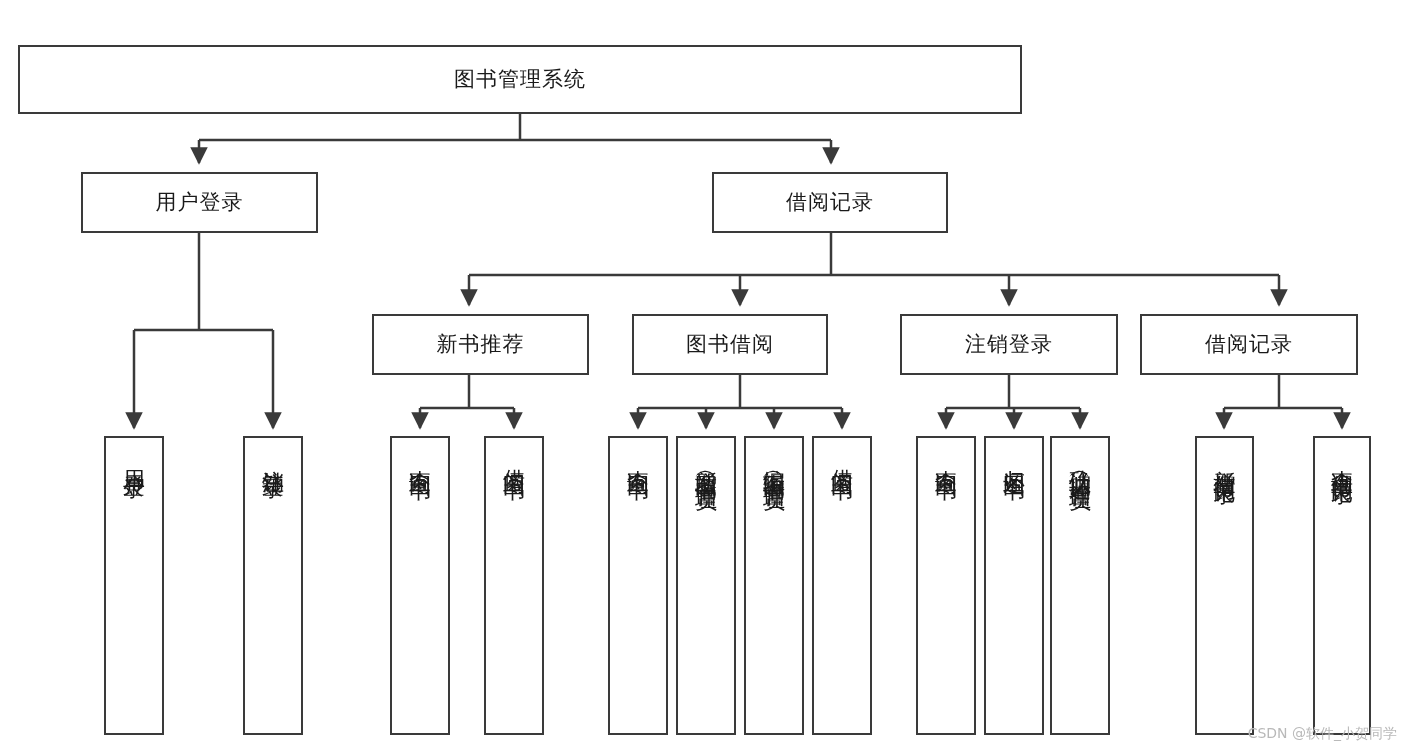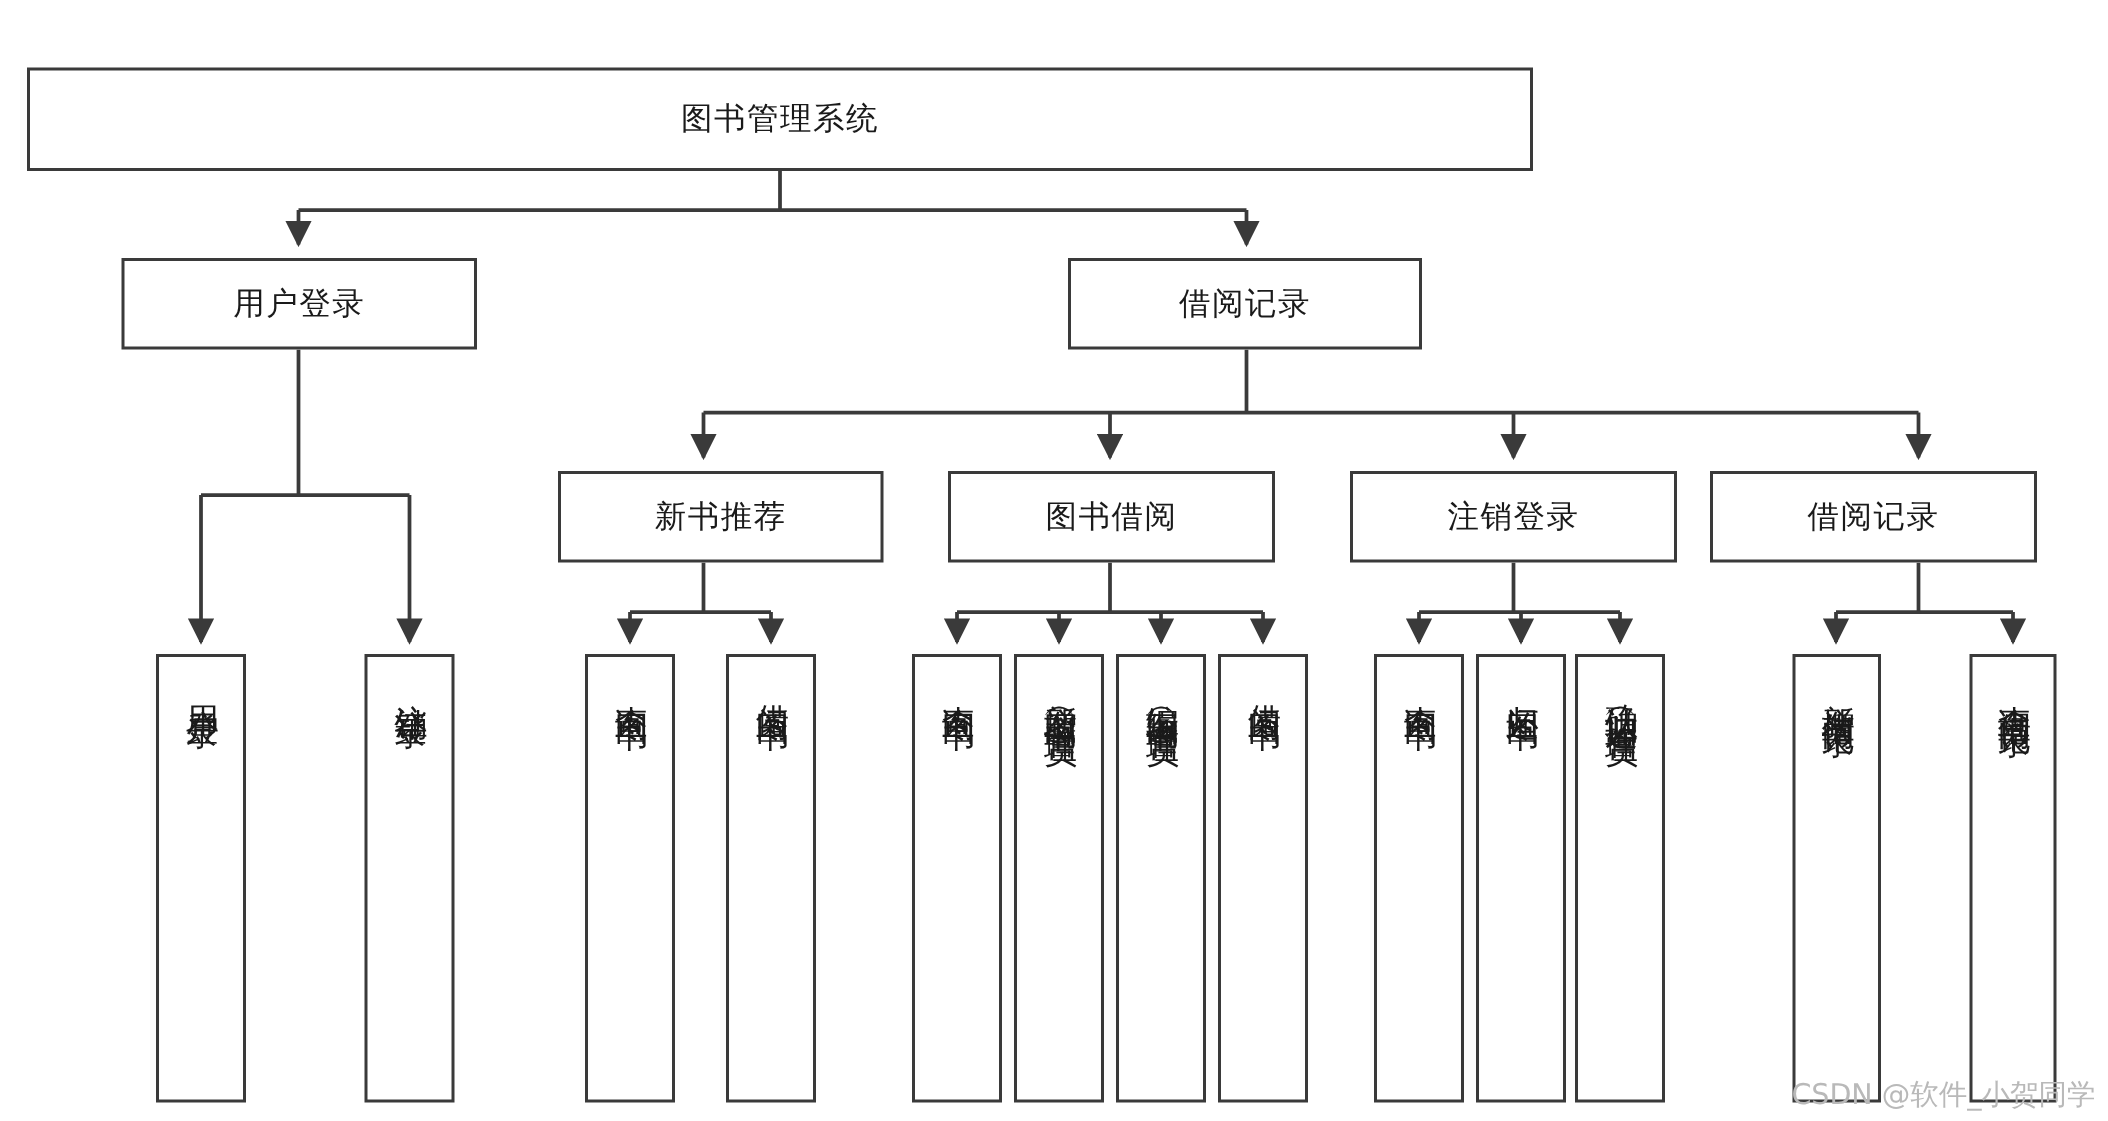--- a/index.html
+++ b/index.html
@@ -54,21 +54,21 @@
     writing-mode: vertical-rl;
     text-orientation: upright;
     font-size: 22px;
     letter-spacing: 3px;
     white-space: nowrap;
   }
   #watermark {
     position: absolute;
     right: 8px;
     bottom: 4px;
-    font-size: 19px;
+    font-size: 14px;
     color: #b9b9b9;
     z-index: 3;
     white-space: nowrap;
     font-family: "DejaVu Sans", "Liberation Sans", sans-serif;
   }
 </style>
 </head>
 <body>
 
 <div id="diagram-root">
@@ -130,21 +130,21 @@
   <div class="node horiz" style="left:81px; top:172px; width:237px; height:61px;">
     <span class="label">用户登录</span>
   </div>
   <div class="node horiz" style="left:712px; top:172px; width:236px; height:61px;">
     <span class="label">借阅记录</span>
   </div>
 
   <div class="node horiz" style="left:361px; top:314px; width:217px; height:61px;margin-left:11px;">
     <span class="label">新书推荐</span>
   </div>
-  <div class="node horiz" style="left:632px; top:314px; width:218px; height:61px;">
+  <div class="node horiz" style="left:632px; top:314px; width:196px; height:61px;">
     <span class="label">图书借阅</span>
   </div>
   <div class="node horiz" style="left:900px; top:314px; width:218px; height:61px;">
     <span class="label">注销登录</span>
   </div>
   <div class="node horiz" style="left:1140px; top:314px; width:218px; height:61px;">
     <span class="label">借阅记录</span>
   </div>
 
   <div class="node vert" style="left:104px; top:436px; width:60px; height:299px;">

